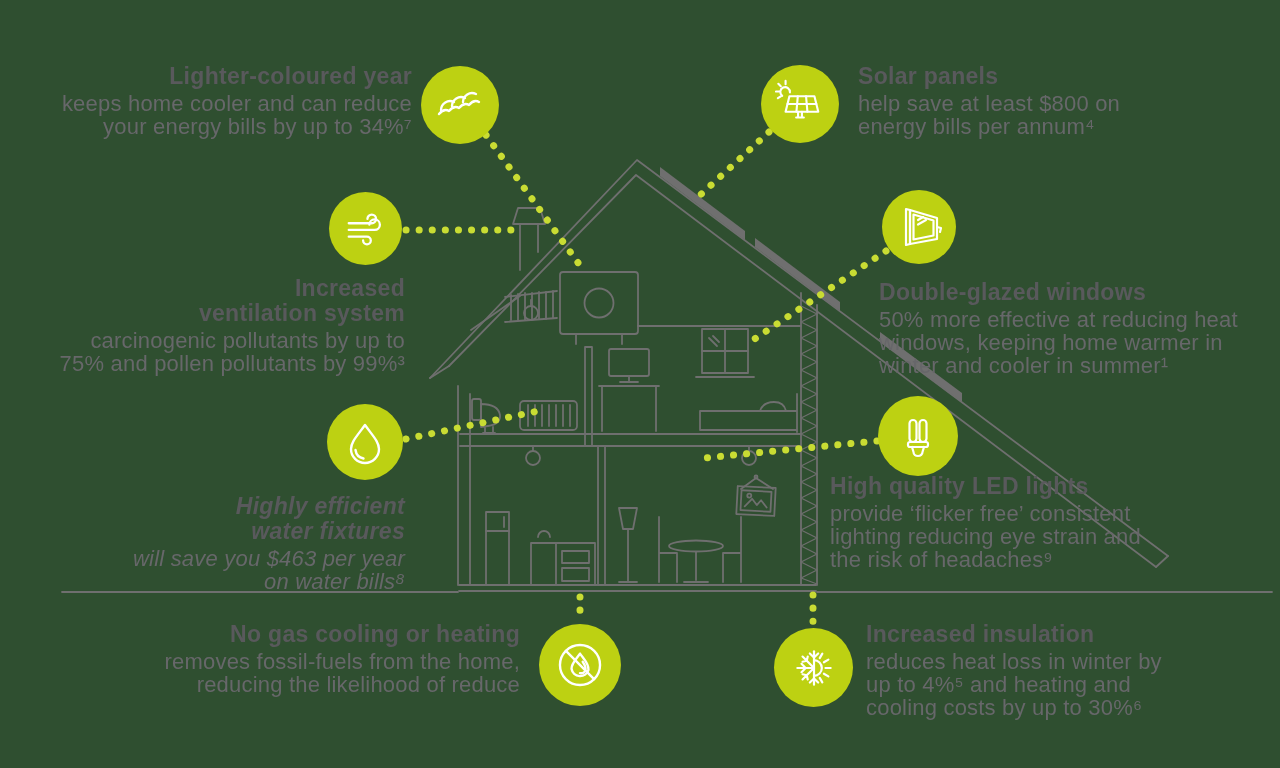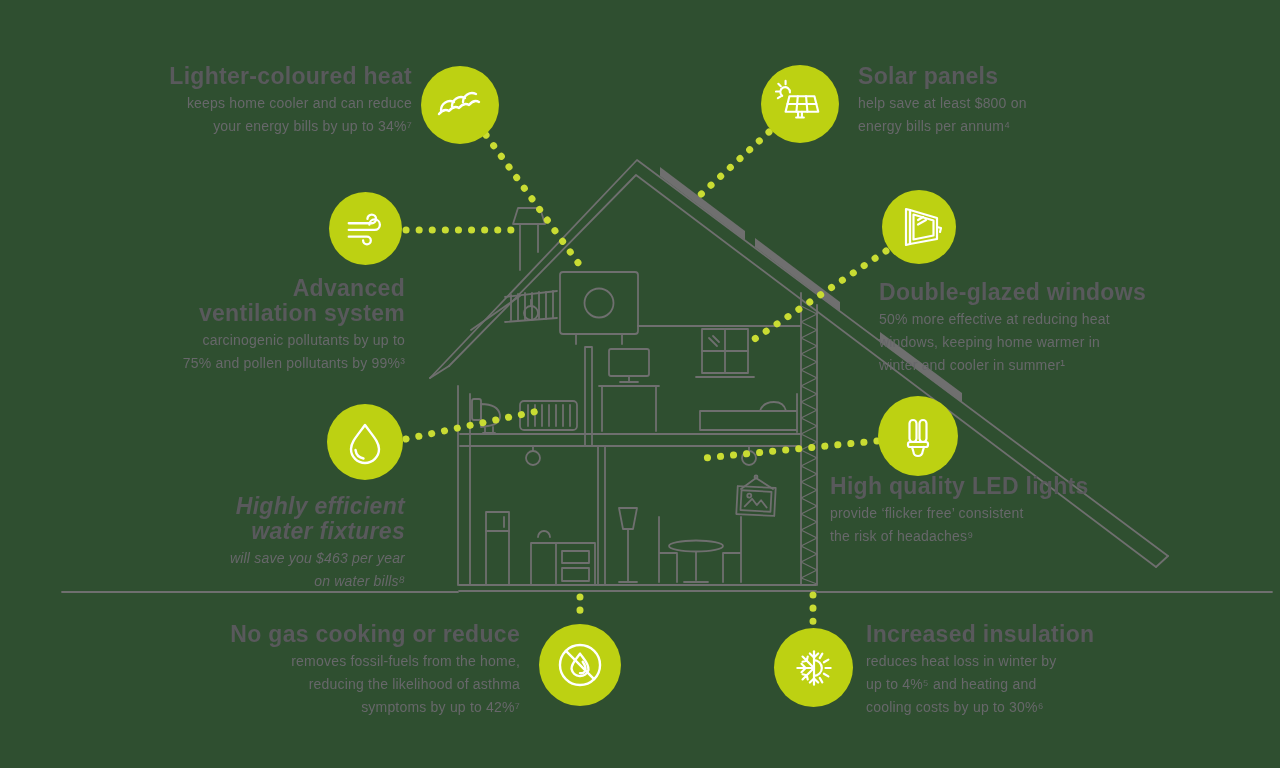--- a/index.html
+++ b/index.html
@@ -3,21 +3,21 @@
 <meta charset="utf-8">
 <style>
   html,body{margin:0;padding:0;background:#2f4f30;}
   #canvas{
     position:relative;width:1280px;height:768px;overflow:hidden;
     background:#2f4f30;
     font-family:"Liberation Sans","DejaVu Sans",sans-serif;
   }
   .feature{position:absolute;}
   .title{font-weight:bold;font-size:23px;line-height:25px;color:#59595c;letter-spacing:.3px;margin:0 0 3px 0;}
-  .fbody{font-size:14px;line-height:23px;color:#67676a;letter-spacing:.2px;margin:0;}
+  .fbody{font-size:22px;line-height:23px;color:#67676a;letter-spacing:.2px;margin:0;}
   .tline,.bline{display:block;white-space:nowrap;}
   .align-r{text-align:right;}
   .badge{position:absolute;border-radius:50%;background:#bdd112;display:flex;align-items:center;justify-content:center;}
   .badge svg{display:block;}
   .overlay{position:absolute;left:0;top:0;pointer-events:none;}
 </style>
 </head>
 <body>
 
 <div id="canvas">
@@ -202,41 +202,41 @@
         <path d="M-11,-11 L0,0 M-7,-7 L-11,-6 M-7,-7 L-6,-11"></path>
         <path d="M-11,11 L0,0 M-7,7 L-11,6 M-7,7 L-6,11"></path>
         <path d="M0,-7.5 a7.5,7.5 0 0 1 0,15"></path>
         <path d="M11,0 H16 M9.5,-5.5 L13.8,-8 M5.5,-9.5 L8,-13.8 M9.5,5.5 L13.8,8 M5.5,9.5 L8,13.8"></path>
       </g>
     </svg>
   </div>
 
   <section class="feature" style="left:52px;top:64px;width:360px;">
     <h2 class="title align-r">
-      <span class="tline">Lighter-coloured heat</span>
+      <span class="tline">Lighter-coloured year</span>
     </h2>
     <p class="fbody align-r">
       <span class="bline">keeps home cooler and can reduce</span>
       <span class="bline">your energy bills by up to 34%⁷</span>
     </p>
   </section>
 
   <section class="feature" style="left:858px;top:64px;width:380px;">
     <h2 class="title">
       <span class="tline">Solar panels</span>
     </h2>
     <p class="fbody">
       <span class="bline">help save at least $800 on</span>
       <span class="bline">energy bills per annum⁴</span>
     </p>
   </section>
 
   <section class="feature" style="left:45px;top:276px;width:360px;">
     <h2 class="title align-r">
-      <span class="tline">Advanced</span>
+      <span class="tline">Increased</span>
       <span class="tline">ventilation system</span>
     </h2>
     <p class="fbody align-r">
       <span class="bline">carcinogenic pollutants by up to</span>
       <span class="bline">75% and pollen pollutants by 99%³</span>
     </p>
   </section>
 
   <section class="feature" style="left:879px;top:280px;width:380px;">
     <h2 class="title">
@@ -259,32 +259,32 @@
       <span class="bline">on water bills⁸</span>
     </p>
   </section>
 
   <section class="feature" style="left:830px;top:474px;width:380px;">
     <h2 class="title">
       <span class="tline">High quality LED lights</span>
     </h2>
     <p class="fbody">
       <span class="bline">provide ‘flicker free’ consistent</span>
+      <span class="bline">lighting reducing eye strain and</span>
       <span class="bline">the risk of headaches⁹</span>
     </p>
   </section>
 
   <section class="feature" style="left:160px;top:622px;width:360px;">
     <h2 class="title align-r">
-      <span class="tline">No gas cooking or reduce</span>
+      <span class="tline">No gas cooling or heating</span>
     </h2>
     <p class="fbody align-r">
       <span class="bline">removes fossil-fuels from the home,</span>
-      <span class="bline">reducing the likelihood of asthma</span>
-      <span class="bline">symptoms by up to 42%⁷</span>
+      <span class="bline">reducing the likelihood of reduce</span>
     </p>
   </section>
 
   <section class="feature" style="left:866px;top:622px;width:380px;">
     <h2 class="title">
       <span class="tline">Increased insulation</span>
     </h2>
     <p class="fbody">
       <span class="bline">reduces heat loss in winter by</span>
       <span class="bline">up to 4%⁵ and heating and</span>

